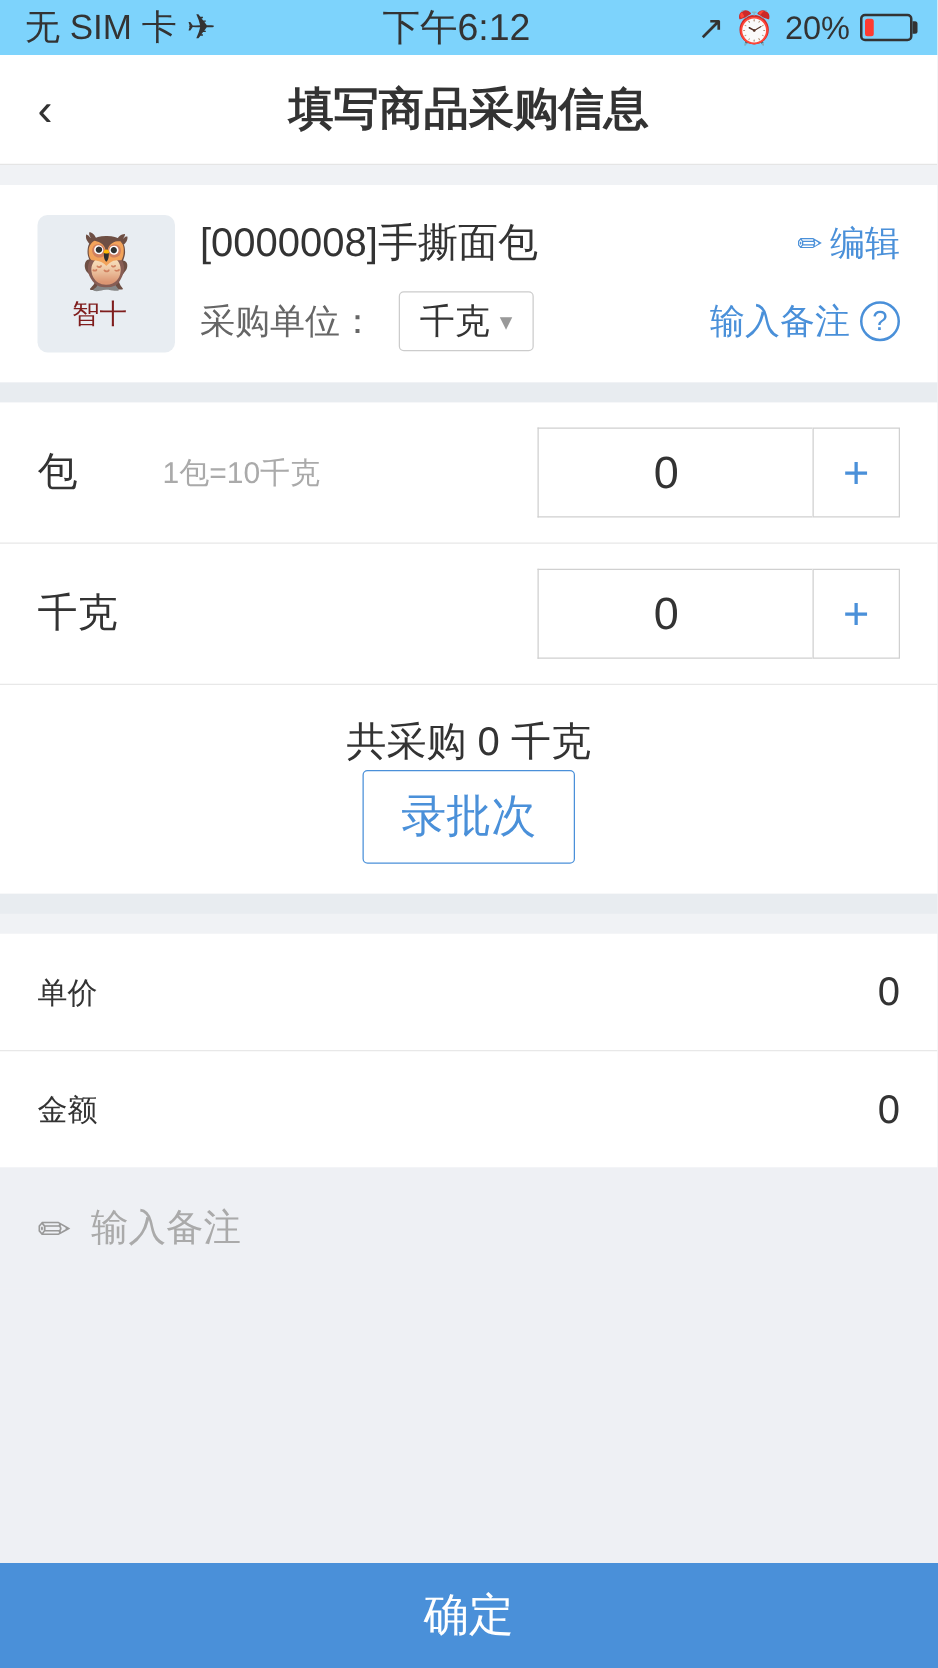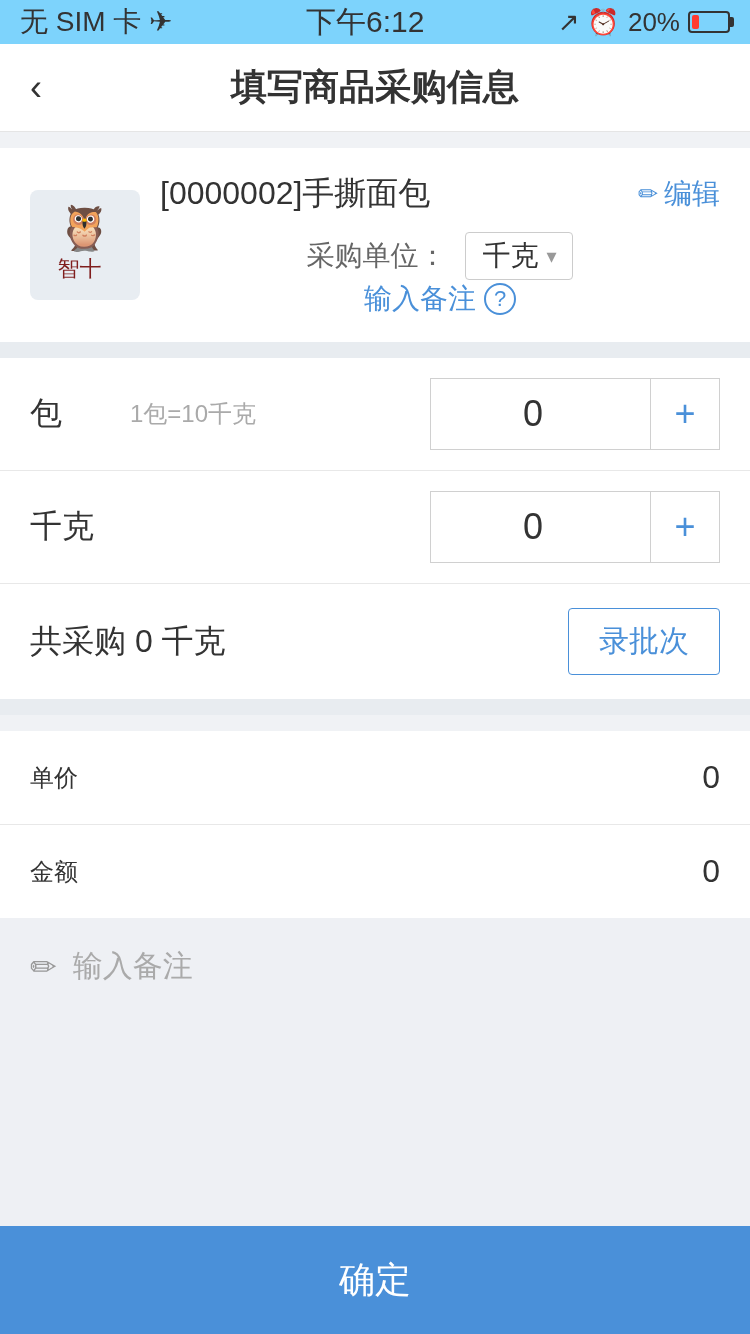--- a/index.html
+++ b/index.html
@@ -110,21 +110,20 @@
       color: #4a90d9;
       font-size: 28px;
       cursor: pointer;
     }
     .edit-icon { font-size: 24px; }
     .purchase-unit-row {
       display: flex;
       align-items: center;
       margin-top: 16px;
       justify-content: space-between;
-      flex-direction: column;
     }
     .unit-label { font-size: 28px; color: #666; }
     .unit-select {
       display: inline-flex;
       align-items: center;
       border: 1px solid #ccc;
       border-radius: 4px;
       padding: 4px 16px;
       font-size: 28px;
       color: #333;
@@ -199,29 +198,30 @@
       cursor: pointer;
     }
 
     
     .summary-row {
       display: flex;
       align-items: center;
       justify-content: space-between;
       padding: 24px 30px;
       background: #fff;
+      flex-direction: column;
     }
     .summary-text {
       font-size: 32px;
       color: #333;
     }
     .batch-btn {
       border: 1px solid #4a90d9;
       padding: 12px 30px;
-      font-size: 30px;
+      font-size: 36px;
       color: #4a90d9;
       background: #fff;
       border-radius: 4px;
       cursor: pointer;
     }
 
     
     .price-section {
       background: #fff;
       margin-top: 16px;
@@ -256,21 +256,21 @@
       min-height: 360px;
     }
 
     
     .confirm-btn-wrap {
       position: fixed;
       bottom: 0;
       left: 0;
       width: 750px;
       background: #4a90d9;
-      height: 108px;
+      height: 84px;
       display: flex;
       align-items: center;
       justify-content: center;
       cursor: pointer;
     }
     .confirm-btn-label {
       font-size: 36px;
       color: #fff;
       font-weight: 500;
     }
@@ -306,21 +306,21 @@
 
   <div class="product-card">
     <div class="product-thumbnail">
       <div>
         <div class="product-thumbnail-owl">🦉</div>
         <div class="product-thumbnail-text">智十</div>
       </div>
     </div>
     <div class="product-info">
       <div class="product-name-row">
-        <span class="product-name">[0000002]手撕面包</span>
+        <span class="product-name">[0000008]手撕面包</span>
         <span class="edit-btn">
           <span class="edit-icon">✏</span>
           <span>编辑</span>
         </span>
       </div>
       <div class="purchase-unit-row">
         <div>
           <span class="unit-label">采购单位：</span>
           <span class="unit-select">
             <span>千克</span>

